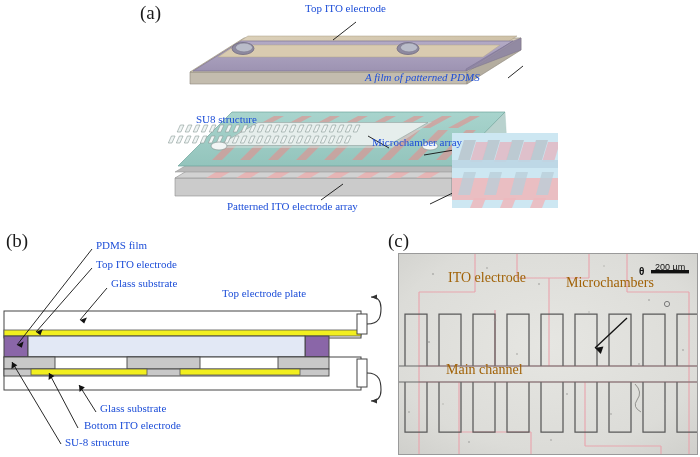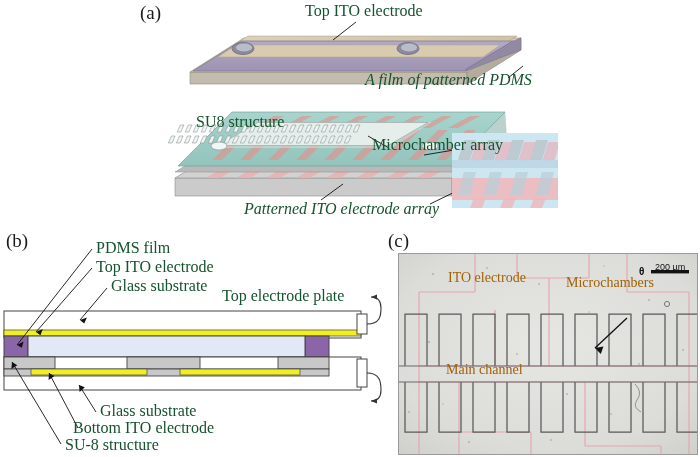--- a/index.html
+++ b/index.html
@@ -20,22 +20,22 @@
   .panel-label {
     position: absolute;
     font-family: "Liberation Serif", serif;
     font-size: 19px;
     color: #1a1a1a;
     white-space: nowrap;
   }
   .lbl {
     position: absolute;
     font-family: "Liberation Serif", serif;
-    font-size: 16px;
-    color: #14532d;
+    font-size: 11px;
+    color: #1d4ed8;
     white-space: nowrap;
     line-height: 1;
   }
   .lbl-blue {
     position: absolute;
     font-family: "Liberation Serif", serif;
     font-size: 14px;
     color: #a16207;
     white-space: nowrap;
     line-height: 1;
@@ -262,21 +262,21 @@
         <polygon points="500,208 512,208 516,198 504,198" fill="#edb9bd" opacity="0.85"></polygon>
         <polygon points="530,208 542,208 546,198 534,198" fill="#edb9bd" opacity="0.85"></polygon>
       </g>
     </g>
   </svg>
 
   <div class="lbl" style="left:305px; top:3px;">Top ITO electrode</div>
   <div class="lbl" style="left:365px; top:72px;font-style:italic;">A film of patterned PDMS</div>
   <div class="lbl" style="left:196px; top:114px;">SU8 structure</div>
   <div class="lbl" style="left:372px; top:113px;margin-top:24px;">Microchamber array</div>
-  <div class="lbl" style="left:244px; top:201px;font-style:italic;">Patterned ITO electrode array</div>
+  <div class="lbl" style="left:227px; top:201px;">Patterned ITO electrode array</div>
 
   <div class="panel-label" style="left:6px; top:230px;">(b)</div>
 
   <svg class="svg-layer" width="700" height="457">
 
     <rect x="4" y="311" width="357" height="27" fill="#ffffff" stroke="#444444" stroke-width="1"></rect>
 
     <rect x="4" y="330" width="357" height="6" fill="#f2ef1f" stroke="#555555" stroke-width="0.8"></rect>
 
     <rect x="357" y="314" width="10" height="20" fill="#ffffff" stroke="#444444" stroke-width="1"></rect>
@@ -326,21 +326,21 @@
 
     <line x1="61" y1="444" x2="12" y2="362" stroke="#111" stroke-width="0.9"></line>
     <path d="M12,362 l-0.6,7.0 l5.9,-3.7 z" fill="#111"></path>
   </svg>
 
   <div class="lbl" style="left:96px; top:240px;">PDMS film</div>
   <div class="lbl" style="left:96px; top:259px;">Top ITO electrode</div>
   <div class="lbl" style="left:111px; top:278px;">Glass substrate</div>
   <div class="lbl" style="left:222px; top:288px;">Top electrode plate</div>
   <div class="lbl" style="left:100px; top:403px;">Glass substrate</div>
-  <div class="lbl" style="left:73px; top:420px;text-align:right;">Bottom ITO electrode</div>
+  <div class="lbl" style="left:84px; top:420px;text-align:right;">Bottom ITO electrode</div>
   <div class="lbl" style="left:65px; top:437px;">SU-8 structure</div>
 
   <div class="panel-label" style="left:388px; top:230px;">(c)</div>
 
   <div id="panel-c-img">
     <svg width="298" height="200" viewBox="0 0 298 200">
       <defs>
         <radialGradient id="bgVig" cx="50%" cy="45%" r="75%">
           <stop offset="0%" stop-color="#e6e6e2"></stop>
           <stop offset="70%" stop-color="#dcdcd8"></stop>

